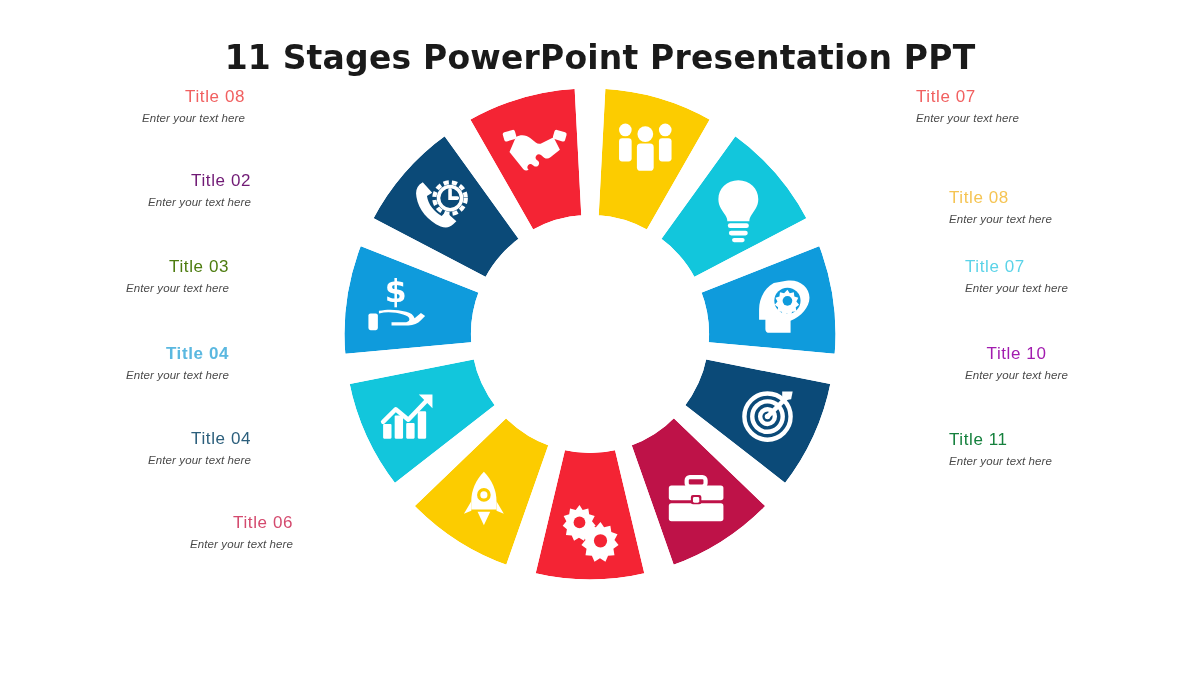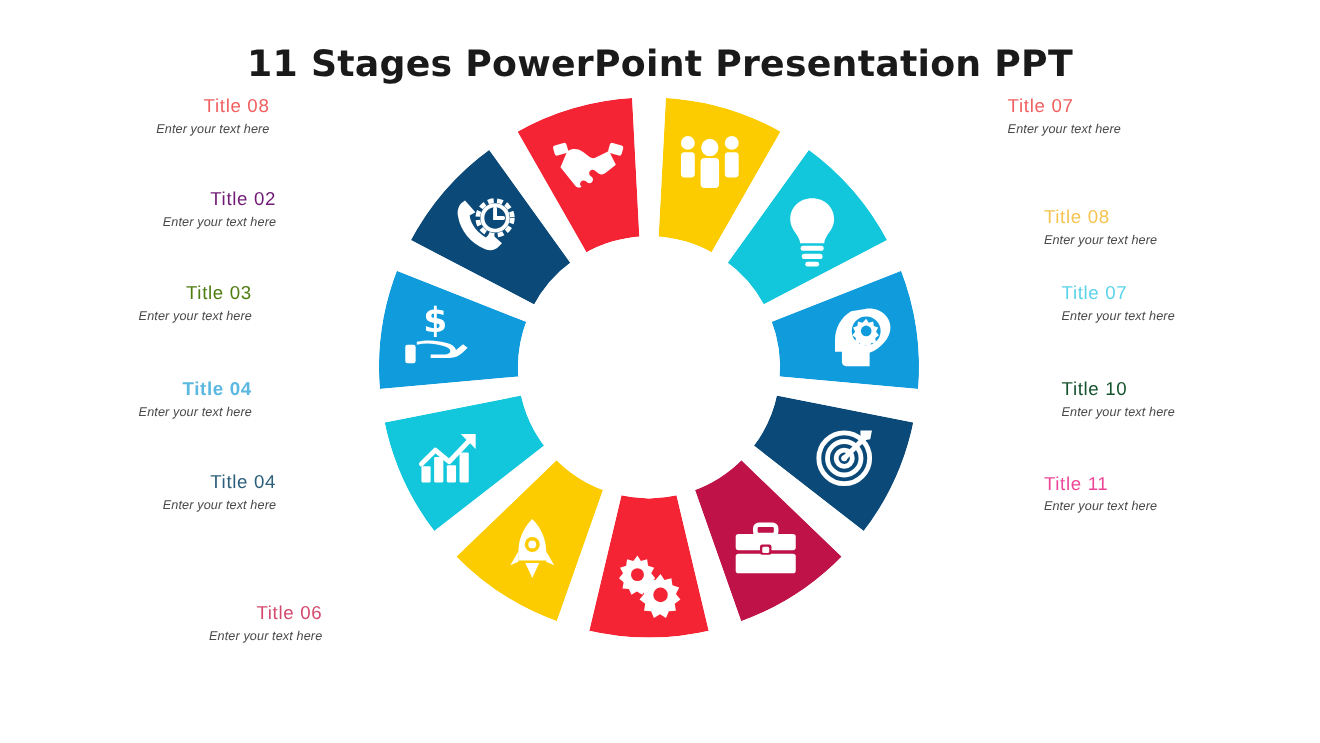--- a/index.html
+++ b/index.html
@@ -33,21 +33,21 @@
   .label.left{text-align:right;}
   .label.right{text-align:left;}
   .label.left .d{text-align:right;}
 
   
   .L1{right:955px;top:88px;}
   .L2{right:949px;top:172px;}
   .L3{right:971px;top:258px;}
   .L4{right:971px;top:345px;}
   .L5{right:949px;top:430px;}
-  .L6{right:907px;top:514px;margin-top:35px;}
+  .L6{right:907px;top:514px;}
   
   .R7{left:896px;top:88px;margin-left:20px;}
   .R8{left:949px;top:172px;}
   .R9{left:965px;top:258px;}
   .R10{left:965px;top:345px;}
   .R11{left:949px;top:431px;}
 
   
   #wheel{position:absolute;left:330px;top:84px;width:520px;height:500px;}
   #wheel svg{display:block;width:100%;height:100%;}
@@ -90,25 +90,25 @@
   </div>
   <div class="label right R8">
     <div class="t" style="color: rgb(245, 196, 83); margin-top: 17px;">Title  08</div>
     <div class="d">Enter your text here</div>
   </div>
   <div class="label right R9">
     <div class="t" style="color: rgb(91, 211, 232);">Title  07</div>
     <div class="d">Enter your text here</div>
   </div>
   <div class="label right R10">
-    <div class="t" style="color: #14532d;">Title  10</div>
+    <div class="t" style="color: #a21caf; text-align: center;">Title  10</div>
     <div class="d">Enter your text here</div>
   </div>
   <div class="label right R11">
-    <div class="t" style="color: #ec4899;">Title  11</div>
+    <div class="t" style="color: #15803d;">Title  11</div>
     <div class="d">Enter your text here</div>
   </div>
 
   <div id="wheel">
     <svg viewBox="0 0 520 500" id="wheel-svg" xmlns="http://www.w3.org/2000/svg" aria-hidden="true">
         <defs>
           <clipPath id="clip1">
             <path d="M 272.9793171482501 2.339875380865692 A 248 248 0 0 1 382.97627582054224 34.637896589697306 L 317.79884963565485 148.77981139715774 A 116.55999999999999 116.55999999999999 0 0 0 266.1002790596776 133.59974142900688 Z"></path>
           </clipPath>
           <clipPath id="clip2">

